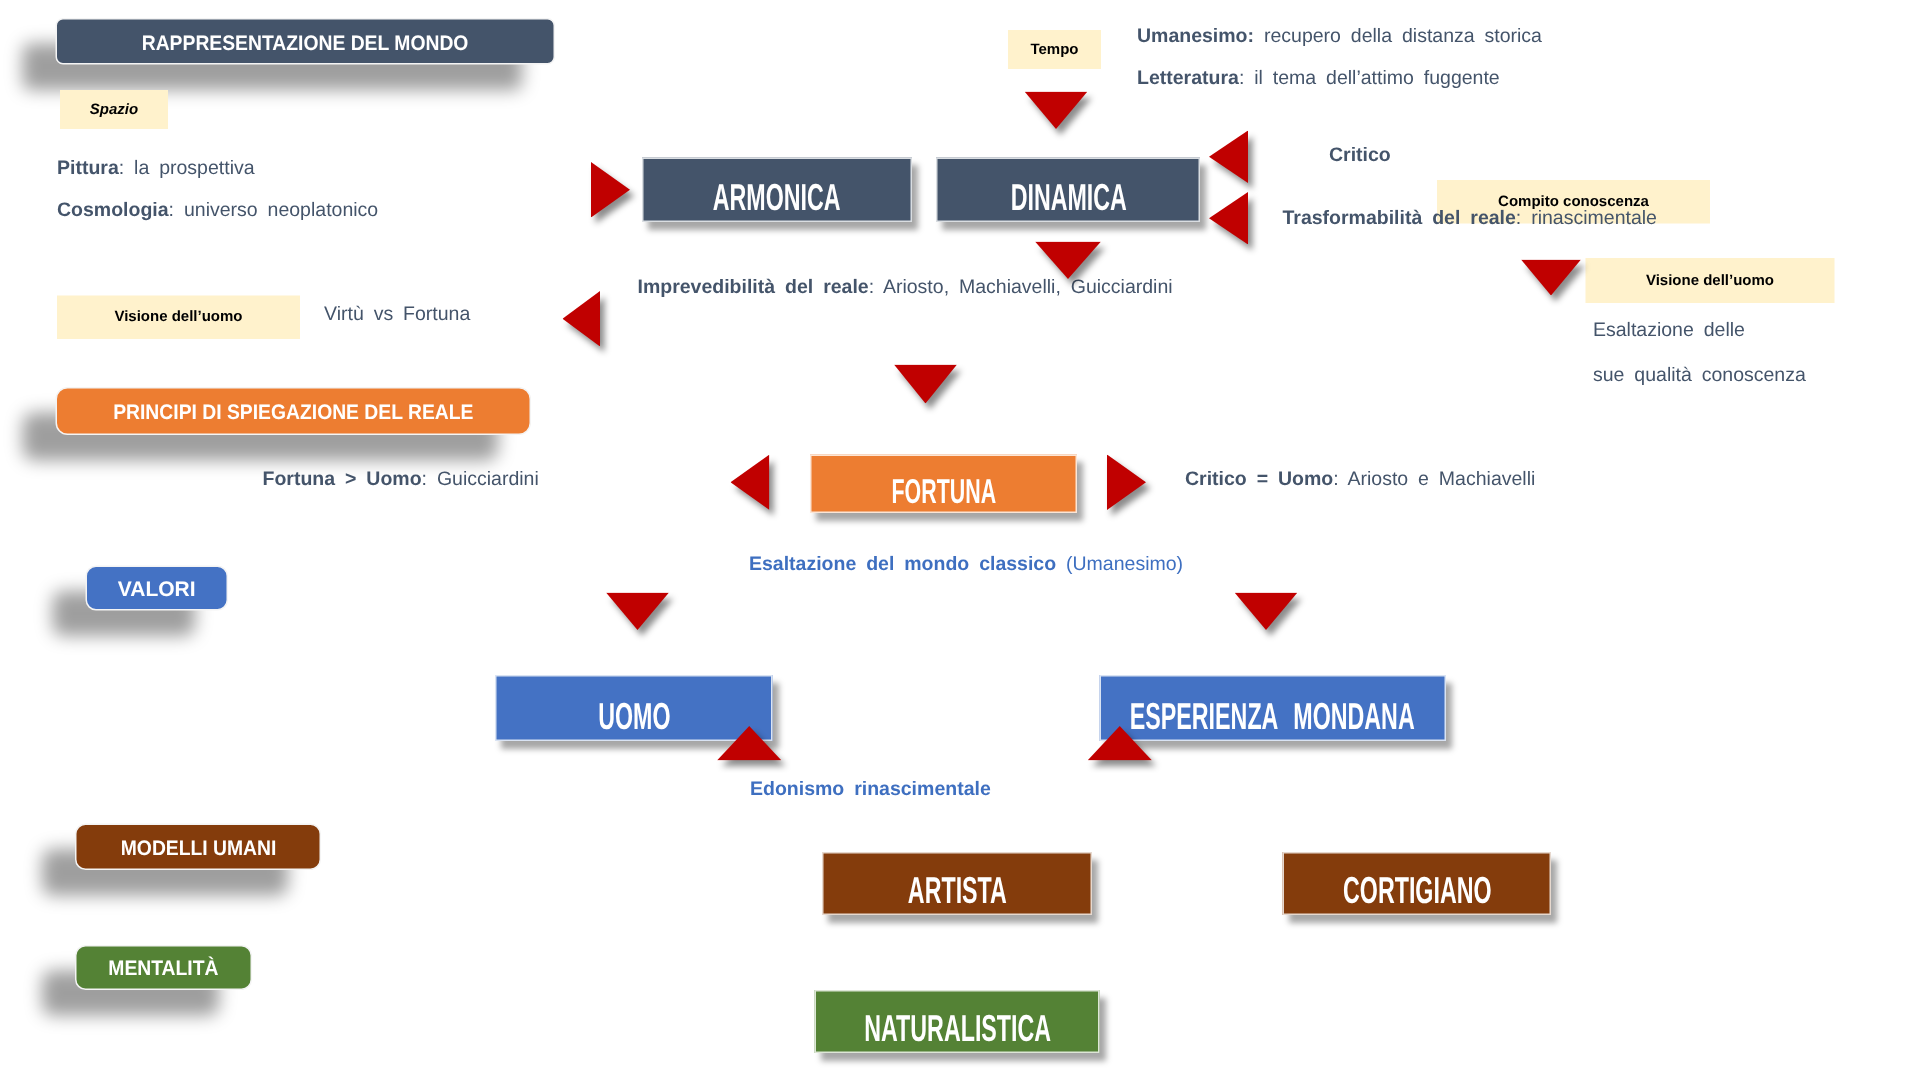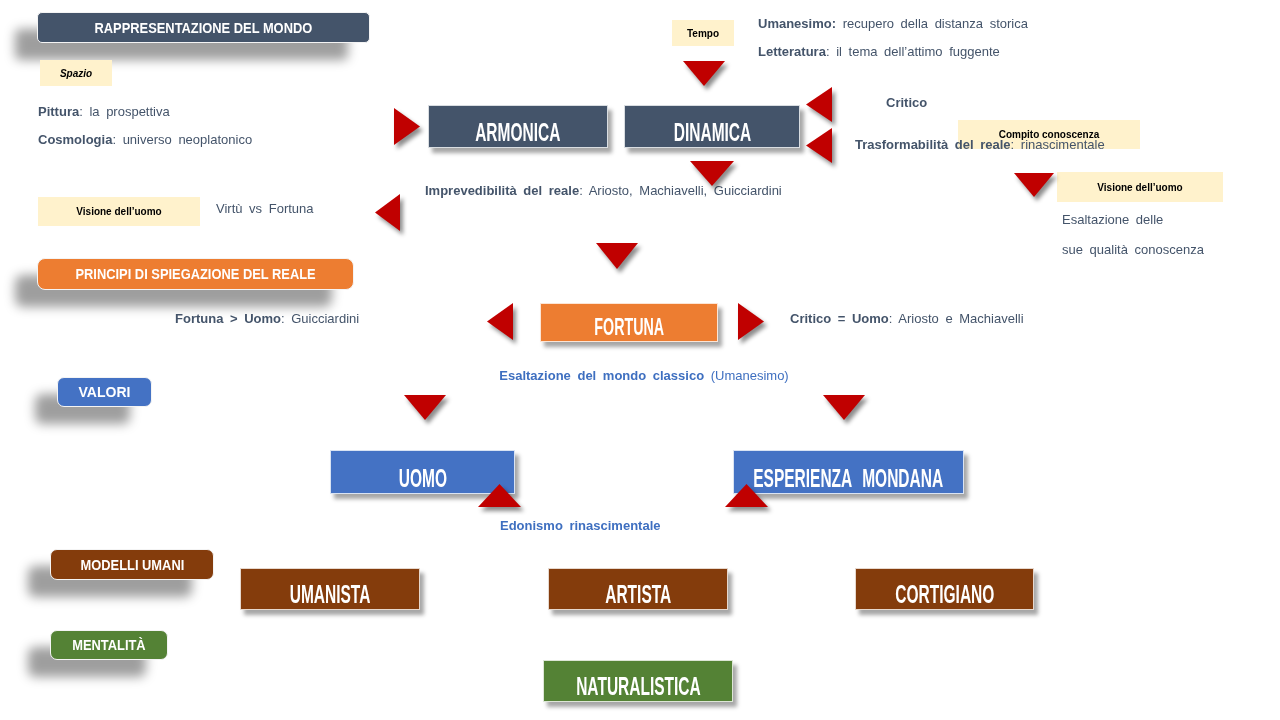--- a/index.html
+++ b/index.html
@@ -146,23 +146,20 @@
     </div>
   <div id="fortuna" class="node bg-orange">
       <span class="cond">FORTUNA</span>
     </div>
   <div id="uomo" class="node bg-blue">
       <span class="cond">UOMO</span>
     </div>
   <div id="esperienza" class="node bg-blue">
       <span class="cond wsp">ESPERIENZA MONDANA</span>
     </div>
-  <div id="umanista" class="node bg-brown">
-      <span class="cond">UMANISTA</span>
-    </div>
   <div id="artista" class="node bg-brown">
       <span class="cond">ARTISTA</span>
     </div>
   <div id="cortigiano" class="node bg-brown">
       <span class="cond">CORTIGIANO</span>
     </div>
   <div id="naturalistica" class="node bg-green">
       <span class="cond">NATURALISTICA</span>
     </div>
 

